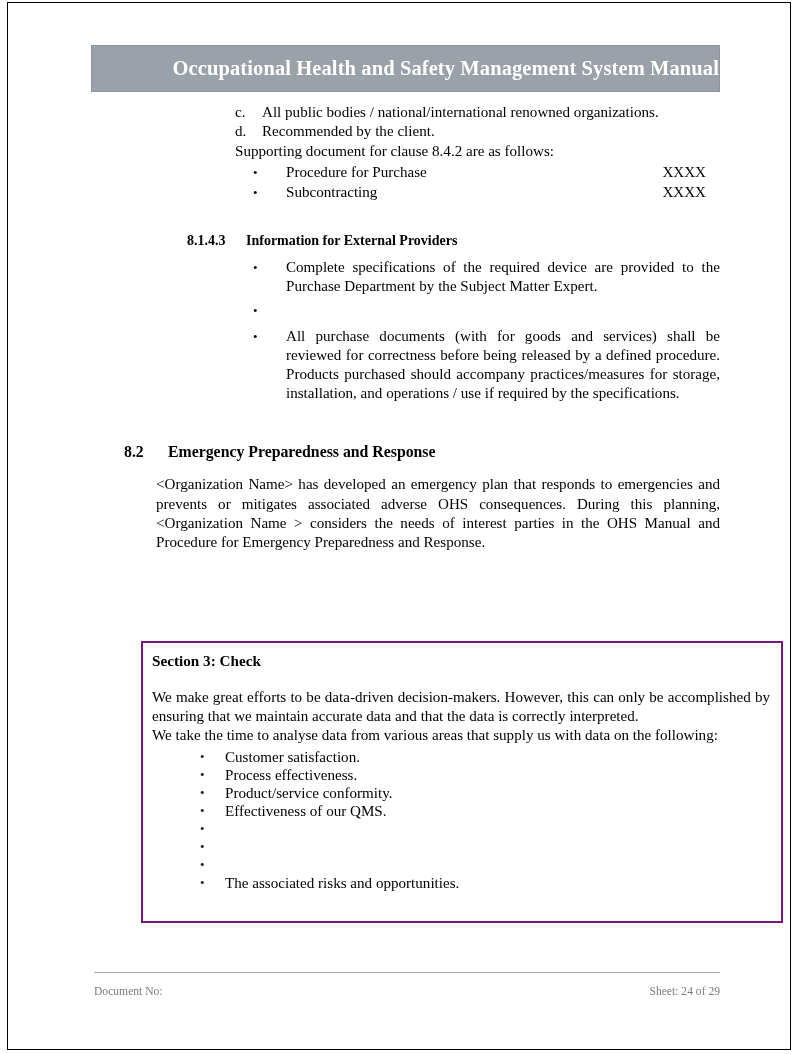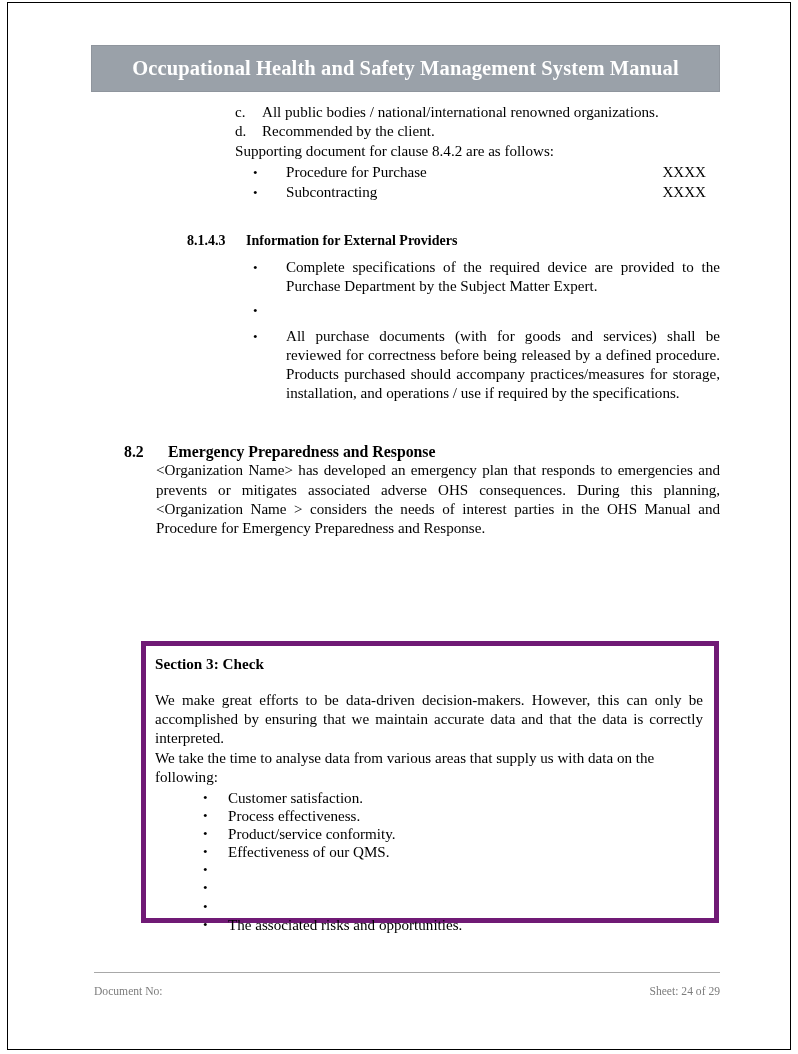--- a/index.html
+++ b/index.html
@@ -37,21 +37,21 @@
     position: absolute;
     left: 91px;
     top: 45px;
     width: 629px;
     height: 47px;
     background: #9aa1a9;
     border: 1px solid #8f959d;
     box-sizing: border-box;
     display: flex;
     align-items: center;
-    justify-content: center;
+    justify-content: flex-end;
   }
   .header-banner .title {
     color: #ffffff;
     font-weight: bold;
     font-size: 20.5px;
     letter-spacing: 0.1px;
     white-space: nowrap;
   }
 
   
@@ -138,21 +138,21 @@
   }
   .bul-para .body {
     flex: 1;
     text-align: justify;
     text-justify: inter-word;
   }
 
   .para-8-2 {
     margin-left: 156px;
     margin-right: 78px;
-    margin-top: 0;
+    margin-top: 14px;
     text-align: justify;
   }
 
   
   .redacted {
     position: relative;
     background:
       repeating-linear-gradient(
         to bottom,
         rgba(155,155,155,0.00) 0px,
@@ -189,23 +189,23 @@
     mask-image: linear-gradient(to right, #000 0%, #000 70%, rgba(0,0,0,0) 100%);
     width: 168px;
     height: 16px;
   }
 
   
   .section-box {
     position: absolute;
     left: 141px;
     top: 641px;
-    width: 578px;
+    width: 642px;
     height: 282px;
-    border: 5px solid #701a75;
+    border: 2px solid #701a75;
     box-sizing: border-box;
     padding: 8px 11px 0 9px;
   }
   .section-box .box-title {
     font-weight: bold;
     font-size: 15.2px;
     line-height: 19px;
   }
   .section-box .box-para {
     text-align: justify;

